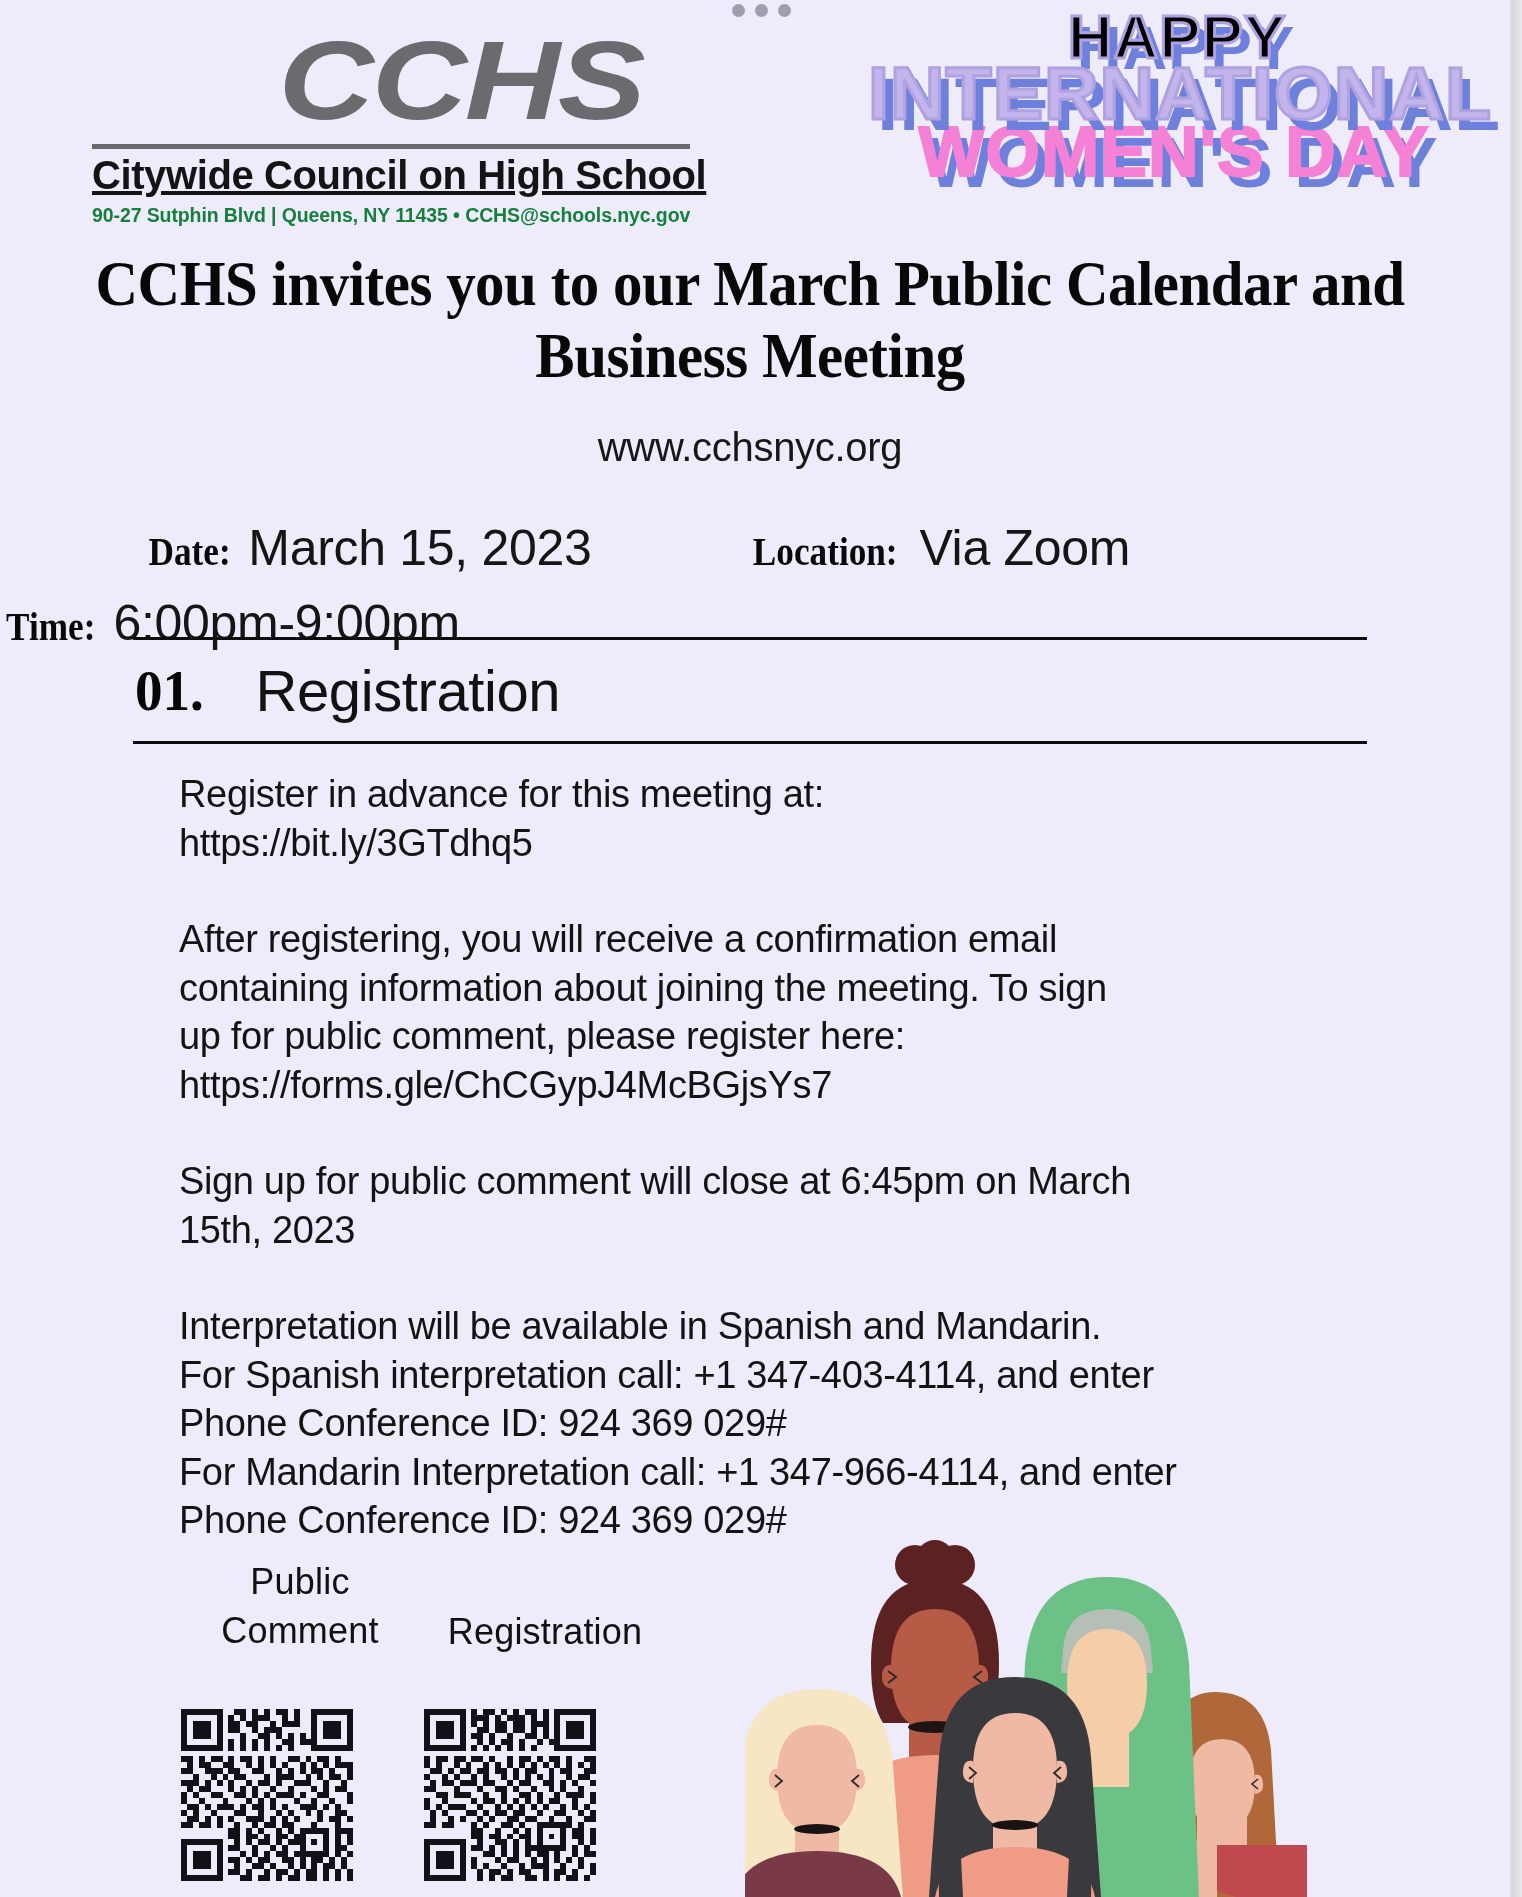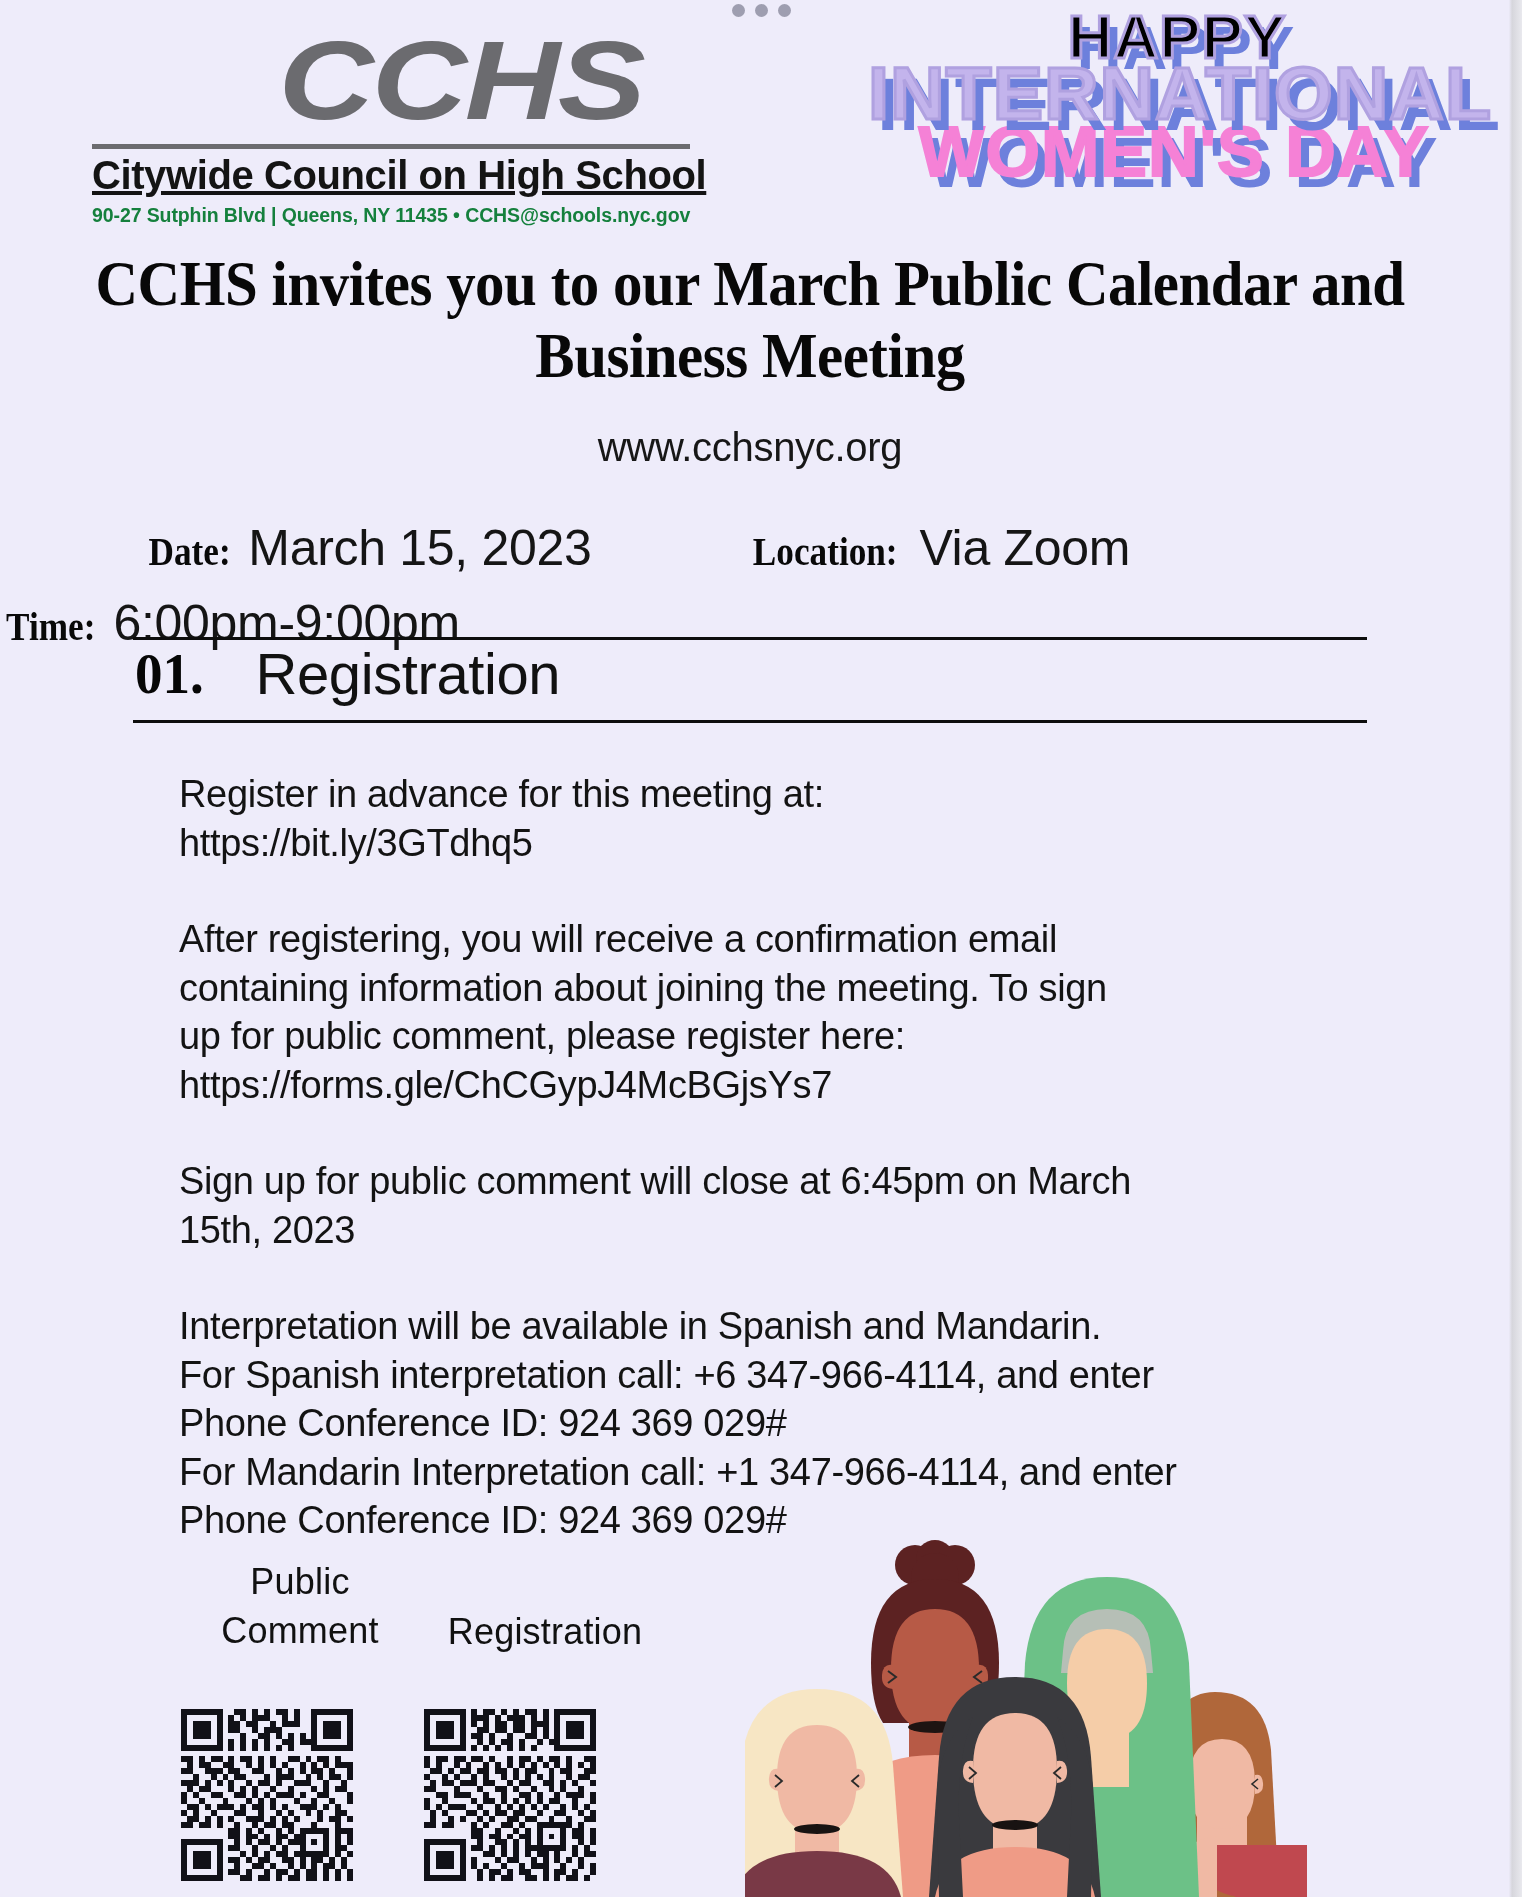--- a/index.html
+++ b/index.html
@@ -182,22 +182,23 @@
     white-space: nowrap;
   }
 
   
   .section-head {
     position: absolute;
     left: 133px; top: 637px;
     width: 1234px;
     border-top: 3px solid #0d0d0d;
     border-bottom: 3px solid #0d0d0d;
-    height: 86px;
+    height: 107px;
     display: flex;
+    align-items: center;
   }
   .section-num {
     font-family: "Liberation Serif", serif;
     font-weight: bold;
     font-size: 58px;
     color: #060606;
     margin-left: 2px;
     transform: scaleX(0.95);
     transform-origin: left center;
   }
@@ -318,21 +319,21 @@
       <span>containing information about joining the meeting. To sign</span><br>
       <span>up for public comment, please register here:</span><br>
       <span>https://forms.gle/ChCGypJ4McBGjsYs7</span>
     </p>
     <p>
       <span>Sign up for public comment will close at 6:45pm on March</span><br>
       <span>15th, 2023</span>
     </p>
     <p>
       <span>Interpretation will be available in Spanish and Mandarin.</span><br>
-      <span>For Spanish interpretation call: +6 347-966-4114, and enter</span><br>
+      <span>For Spanish interpretation call: +1 347-403-4114, and enter</span><br>
       <span>Phone Conference ID: 924 369 029#</span><br>
       <span>For Mandarin Interpretation call: +1 347-966-4114, and enter</span><br>
       <span>Phone Conference ID: 924 369 029#</span>
     </p>
   </div>
 
   <div class="qr-area">
     <div class="qr-label pc">
       <span>Public</span><br>
       <span>Comment</span>

